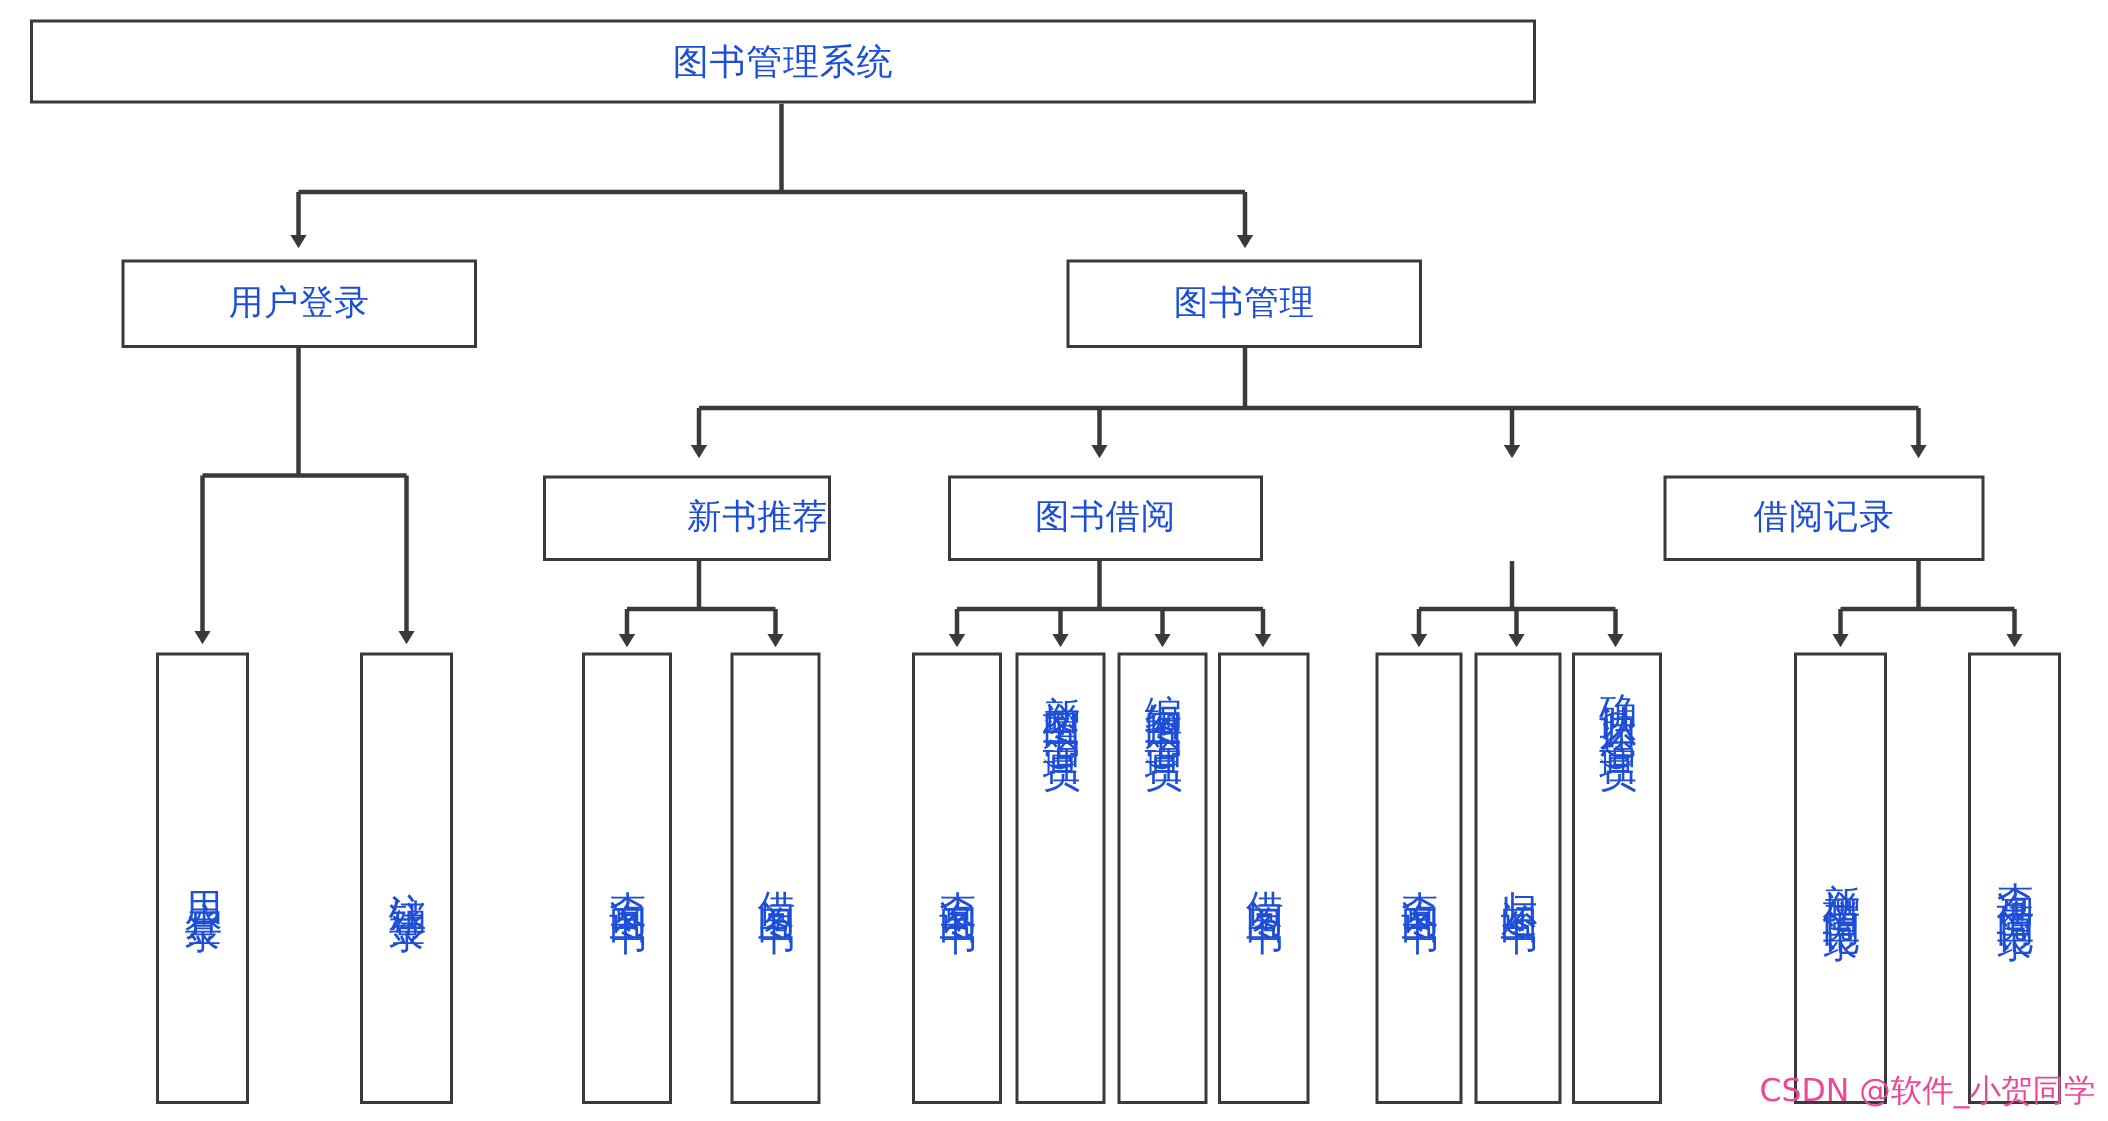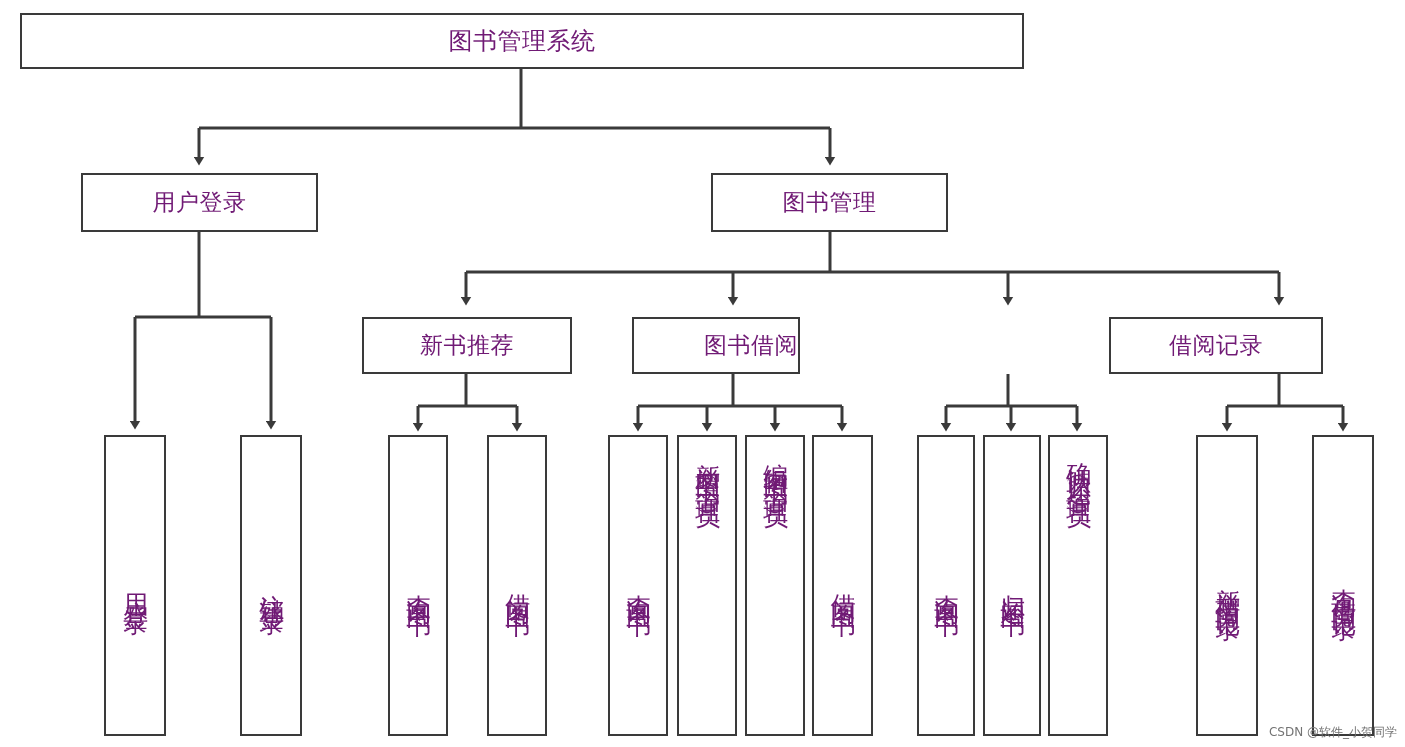--- a/index.html
+++ b/index.html
@@ -33,21 +33,21 @@
     background: #ffffff;
     border: 2px solid #3a3a3a;
     display: flex;
     align-items: center;
     justify-content: center;
     z-index: 3;
   }
   .node .node-label {
     display: block;
     text-align: center;
-    color: #701a75;
+    color: #1d4ed8;
     letter-spacing: 0.5px;
     line-height: 1.25;
   }
   
   .node.horizontal .node-label {
     font-size: 23px;
     white-space: nowrap;
   }
   .node.root .node-label {
     font-size: 24px;
@@ -68,22 +68,22 @@
     margin: 0 auto;
   }
   .node.vertical.centered {
     align-items: center;
     padding-top: 0;
   }
   #watermark {
     position: absolute;
     right: 8px;
     bottom: 6px;
-    font-size: 12px;
-    color: #737373;
+    font-size: 21px;
+    color: #ec4899;
     z-index: 9;
     white-space: nowrap;
     font-family: "DejaVu Sans", "Liberation Sans", sans-serif;
   }
 </style>
 </head>
 <body>
 
 <div id="diagram-canvas">
 
@@ -142,25 +142,25 @@
   </div>
 
   <div class="node horizontal" style="left:81px; top:173px; width:237px; height:59px;">
     <span class="node-label">用户登录</span>
   </div>
 
   <div class="node horizontal" style="left:711px; top:173px; width:237px; height:59px;">
     <span class="node-label">图书管理</span>
   </div>
 
-  <div class="node horizontal" style="left:362px; top:317px; width:210px; height:57px;">
+  <div class="node horizontal" style="left:362px; top:317px; width:192px; height:57px;justify-content:flex-end;">
     <span class="node-label">新书推荐</span>
   </div>
 
-  <div class="node horizontal" style="left:632px; top:317px; width:168px; height:57px;justify-content:flex-end;">
+  <div class="node horizontal" style="left:632px; top:317px; width:210px; height:57px;">
     <span class="node-label">图书借阅</span>
   </div>
 
 
   <div class="node horizontal" style="left:1109px; top:317px; width:214px; height:57px;">
     <span class="node-label">借阅记录</span>
   </div>
 
   <div class="node vertical centered" style="left:104px; top:435px; width:62px; height:301px;">
     <span class="node-label">用户登录</span>

